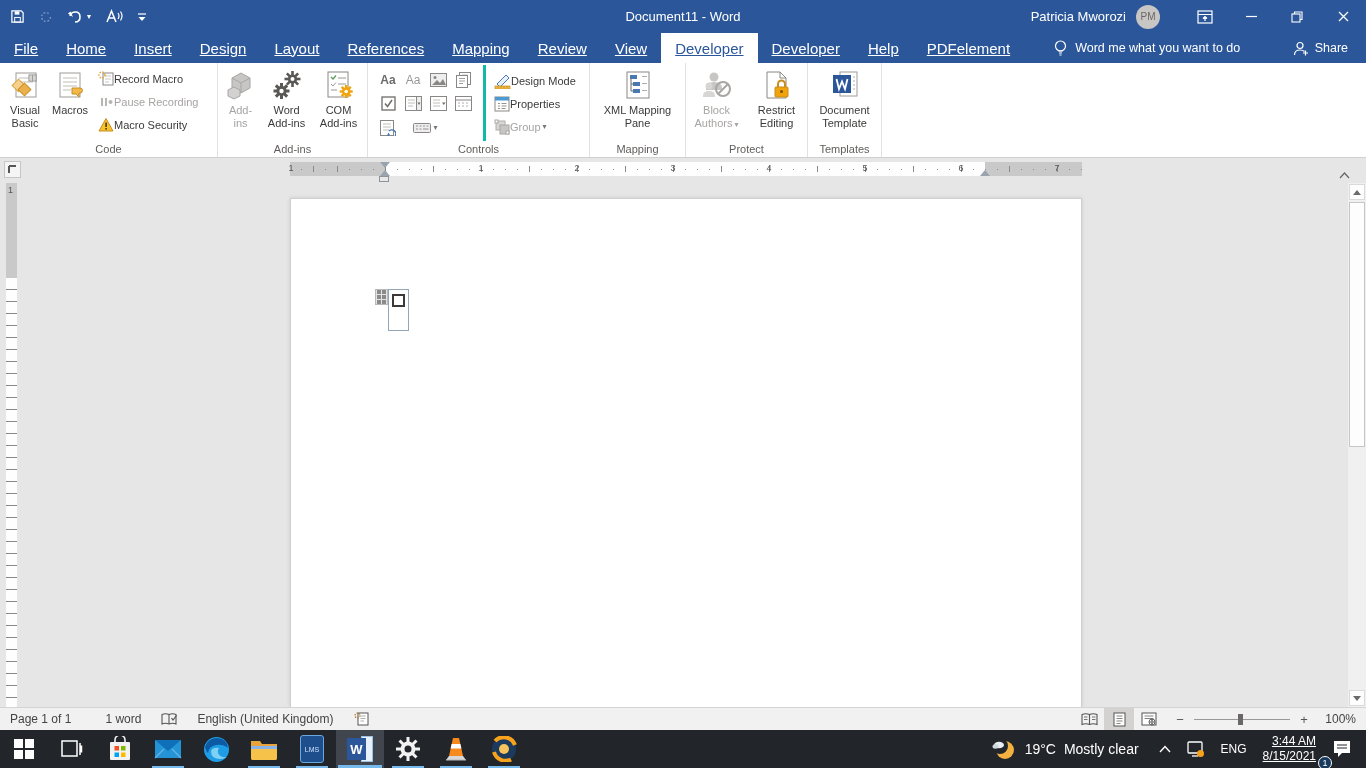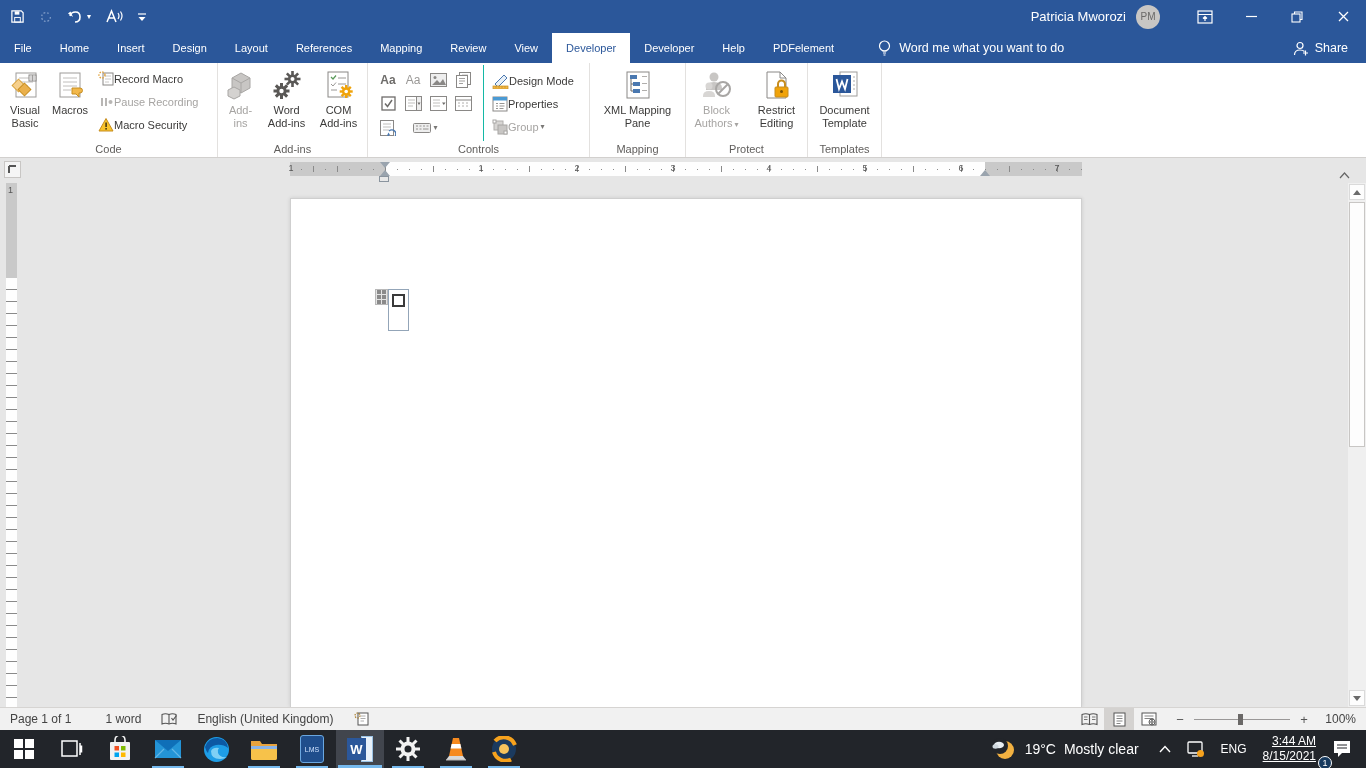--- a/index.html
+++ b/index.html
@@ -12,38 +12,38 @@
   .qat { display:flex; align-items:center; gap:14px; padding-left:10px; width:190px; }
   .qat-btn { display:flex; align-items:center; gap:2px; cursor:default; }
   .title-center { position:absolute; left:0; right:0; text-align:center; font-size:13px; pointer-events:none; }
   .tb-right { margin-left:auto; display:flex; align-items:center; height:33px; }
   .user-name { font-size:13px; margin-right:10px; }
   .avatar { width:24px; height:24px; border-radius:50%; background:#c8c6c4; color:#6a6867; font-size:10px; display:flex; align-items:center; justify-content:center; margin-right:22px; }
   .win-btn { width:46px; height:33px; display:flex; align-items:center; justify-content:center; }
 
   
   .tabrow { position:absolute; top:33px; left:0; right:0; height:30px; background:#2b579a; display:flex; align-items:stretch; color:#fff; }
-  .tab { padding:0 14px; display:flex; align-items:center; font-size:11px; cursor:default; }
+  .tab { padding:0 14px; display:flex; align-items:center; font-size:15px; cursor:default;text-decoration:underline; }
   .tab.active { background:#fff; color:#2b579a; }
   .tellme { display:flex; align-items:center; gap:8px; padding:0 14px; margin-left:16px; font-size:12.5px; }
   .share { margin-left:auto; display:flex; align-items:center; gap:6px; padding:0 18px; font-size:12.5px; }
 
   
   .ribbon { position:absolute; top:63px; left:0; right:0; height:95px; background:#fff; border-bottom:1px solid #d2d0ce; display:flex; }
   .rgroup { position:relative; border-right:1px solid #e3e1df; padding:2px 2px 16px 2px; }
   .rgroup-label { position:absolute; bottom:2px; left:0; right:0; text-align:center; font-size:11px; color:#605e5c; }
   .rgroup-body { display:flex; height:76px; }
   .bigbtn { display:flex; flex-direction:column; align-items:center; padding-top:4px; font-size:11px; line-height:1.2; text-align:center; color:#3b3a39; cursor:default; }
   .bigbtn .bicon { height:32px; display:flex; align-items:center; justify-content:center; margin-bottom:3px; }
   .smallbtn { display:flex; align-items:center; height:23px; font-size:11px; white-space:nowrap; cursor:default; }
   .disabled { color:#a6a4a2 !important; }
   .stack { display:flex; flex-direction:column; padding:2px 4px 0 6px; }
   .ctrl-grid { display:grid; grid-template-columns:repeat(4,24px); grid-auto-rows:23px; gap:1px; padding:3px 2px 0 6px; }
   .ctrl-cell { display:flex; align-items:center; justify-content:center; color:#7a7876; font-size:12px; cursor:default; }
-  .ctrl-right { display:flex; flex-direction:column; padding:4px 4px 0 8px; border-left:1px solid #14b8a6; margin-left:6px; }
+  .ctrl-right { display:flex; flex-direction:column; padding:4px 4px 0 8px; border-left:3px solid #14b8a6; margin-left:6px; }
   .aa1 { font-weight:bold; color:#6e6c6a; } .aa2 { color:#9a9896; }
   .caret { font-size:8px; color:#7a7876; margin-left:2px; }
 
   
   .docarea { position:absolute; top:159px; left:0; right:0; bottom:61px; background:#e6e6e6; }
   .tabsel { position:absolute; left:4px; top:2px; width:17px; height:17px; background:#f5f5f5; border:1px solid #c8c6c4; display:flex; align-items:center; justify-content:center; }
   .hruler { position:absolute; left:290px; top:3px; width:792px; height:14px; background:#c9c9c9; }
   .hruler .white { position:absolute; left:95px; width:600px; top:0; bottom:0; background:#fefefe; }
   .hruler .dots  { position:absolute; left:0; right:0; top:7px; height:1px; background-image:repeating-linear-gradient(to right,#8a8a8a 0 1px,transparent 1px 12px); background-position-x:11px; }
   .hruler .halfs { position:absolute; left:0; right:0; top:4px; height:6px; background-image:repeating-linear-gradient(to right,#8a8a8a 0 1px,transparent 1px 48px); background-position-x:47px; }
@@ -127,20 +127,21 @@
             <path d="M13 4 q2 3 0 6 M15.5 2.5 q3 4.5 0 9" fill="none" stroke="#fff" stroke-width="1.2"></path>
           </svg>
       </span>
       <span class="qat-btn">
         <svg width="10" height="10" viewBox="0 0 10 10">
             <path d="M1 2h8" stroke="#fff" stroke-width="1.2"></path>
             <path d="M1.5 5 L5 9 L8.5 5 Z" fill="#fff"></path>
           </svg>
       </span>
     </div>
+    <div class="title-center">Document11 - Word</div>
     <div class="tb-right">
       <span class="user-name">Patricia Mworozi</span>
       <span class="avatar">PM</span>
       <span class="win-btn">
         <svg width="16" height="14" viewBox="0 0 16 14">
             <rect x="1" y="1" width="14" height="12" fill="none" stroke="#fff" stroke-width="1.2"></rect>
             <path d="M1 4.5h14" stroke="#fff"></path>
             <path d="M8 11 L8 7 M6 8.5 L8 6.5 L10 8.5" fill="none" stroke="#fff" stroke-width="1.2"></path>
           </svg>
       </span>

